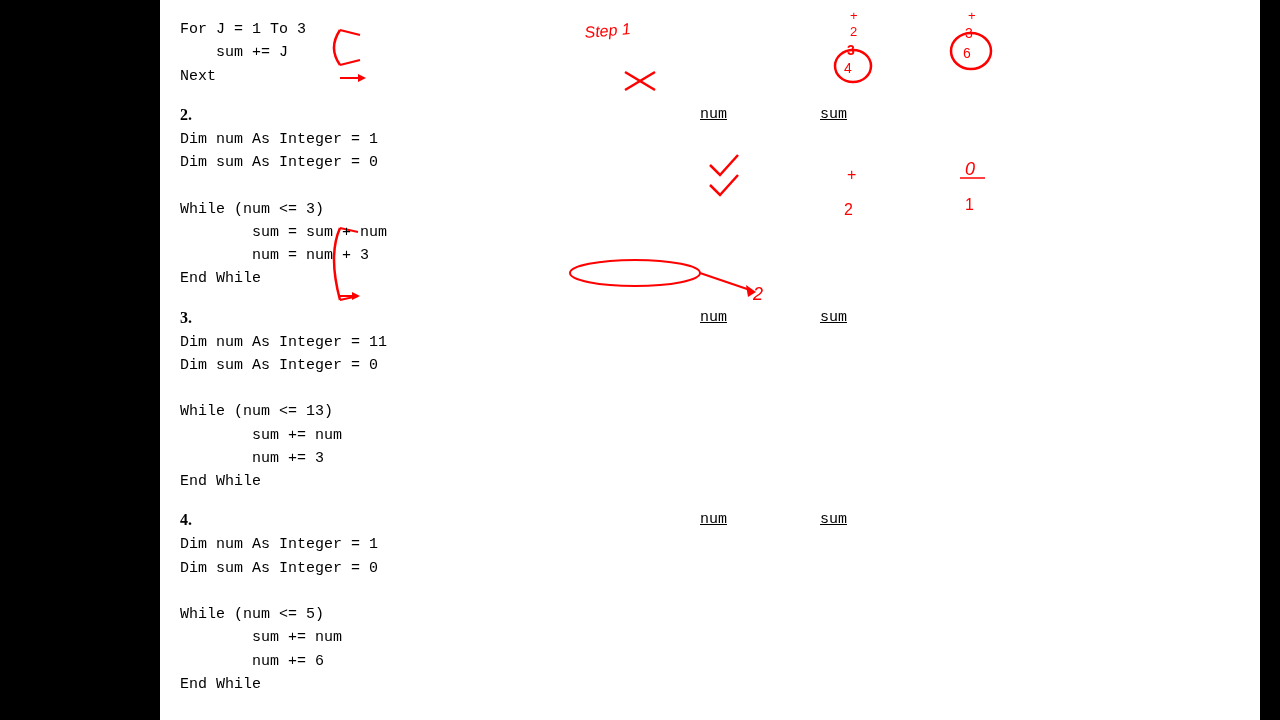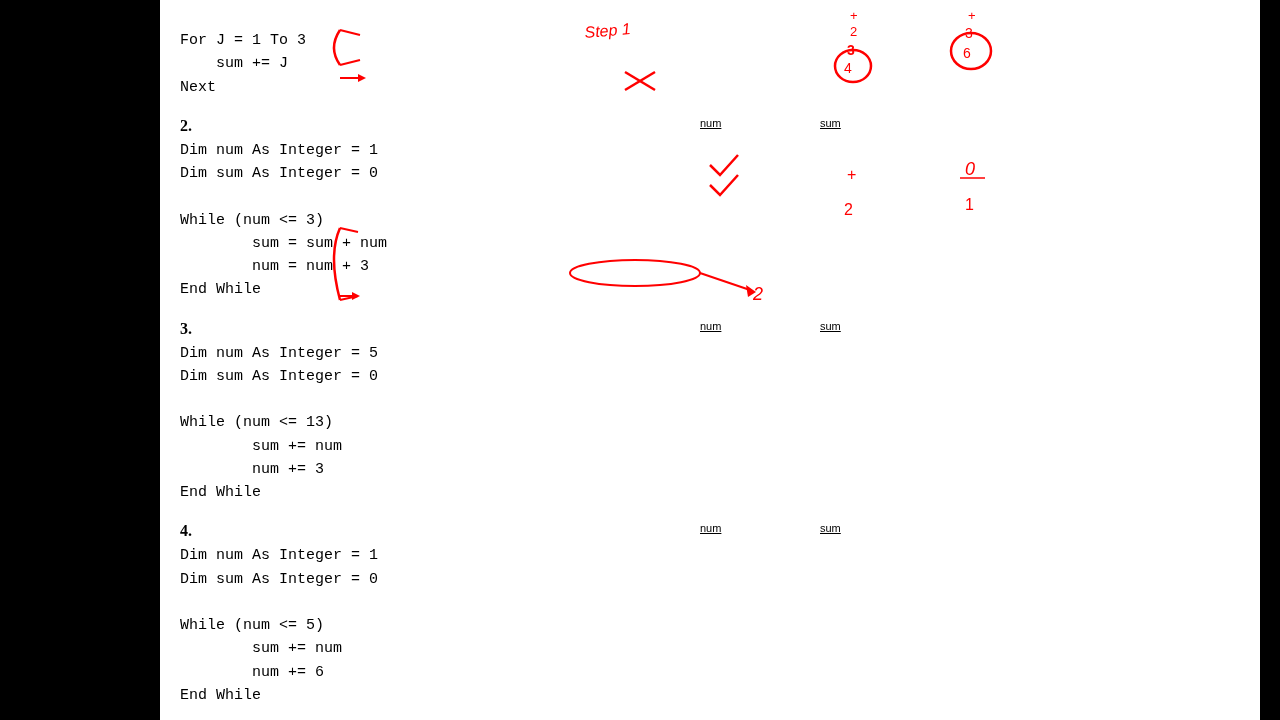--- a/index.html
+++ b/index.html
@@ -48,23 +48,23 @@
       position: relative;
     }
     .section-num {
       font-size: 16px;
       font-weight: bold;
       margin-bottom: 4px;
     }
     .table-header {
       position: absolute;
       top: 0;
-      font-size: 11px;
+      font-size: 15px;
       text-decoration: underline;
-      font-family: Liberation Sans, sans-serif;
+      font-family: Liberation Mono, monospace;
     }
     
     .overlay {
       position: absolute;
       top: 0; left: 0;
       width: 100%; height: 100%;
       pointer-events: none;
     }
   </style>
 </head>
@@ -117,21 +117,21 @@
     <text x="433" y="300" font-family="Arial" font-size="18" fill="red" font-style="italic">2</text>
 
     <text x="527" y="180" font-family="Arial" font-size="16" fill="red">+</text>
     <text x="524" y="215" font-family="Arial" font-size="16" fill="red">2</text>
 
     <text x="645" y="175" font-family="Arial" font-size="18" fill="red" font-style="italic">0</text>
     <line x1="640" y1="178" x2="665" y2="178" stroke="red" stroke-width="1.5"></line>
     <text x="645" y="210" font-family="Arial" font-size="16" fill="red">1</text>
   </svg>
 
-  <div class="section" style="margin-top:19px;">
+  <div class="section" style="margin-top:8px;">
     <div class="code-block">For J = 1 To 3
     sum += J
 Next</div>
   </div>
 
   <div class="section" style="margin-top:10px;">
     <div style="position:relative;">
 
       <span class="table-header" style="left:520px;">num</span>
       <span class="table-header" style="left:640px;">sum</span>
@@ -145,21 +145,21 @@
     <span>    num = num + 3</span>
 <span>End While</span></div>
   </div>
 
   <div class="section" style="margin-top:14px;">
     <div style="position:relative;">
       <span class="table-header" style="left:520px;">num</span>
       <span class="table-header" style="left:640px;">sum</span>
     </div>
     <div class="section-num">3.</div>
-    <div class="code-block"><span>Dim num As Integer = 5</span>
+    <div class="code-block"><span>Dim num As Integer = 11</span>
 <span>Dim sum As Integer = 0</span>
 
 <span>While (num &lt;= 13)</span>
     <span>    sum += num</span>
     <span>    num += 3</span>
 <span>End While</span></div>
   </div>
 
   <div class="section" style="margin-top:14px;">
     <div style="position:relative;">

